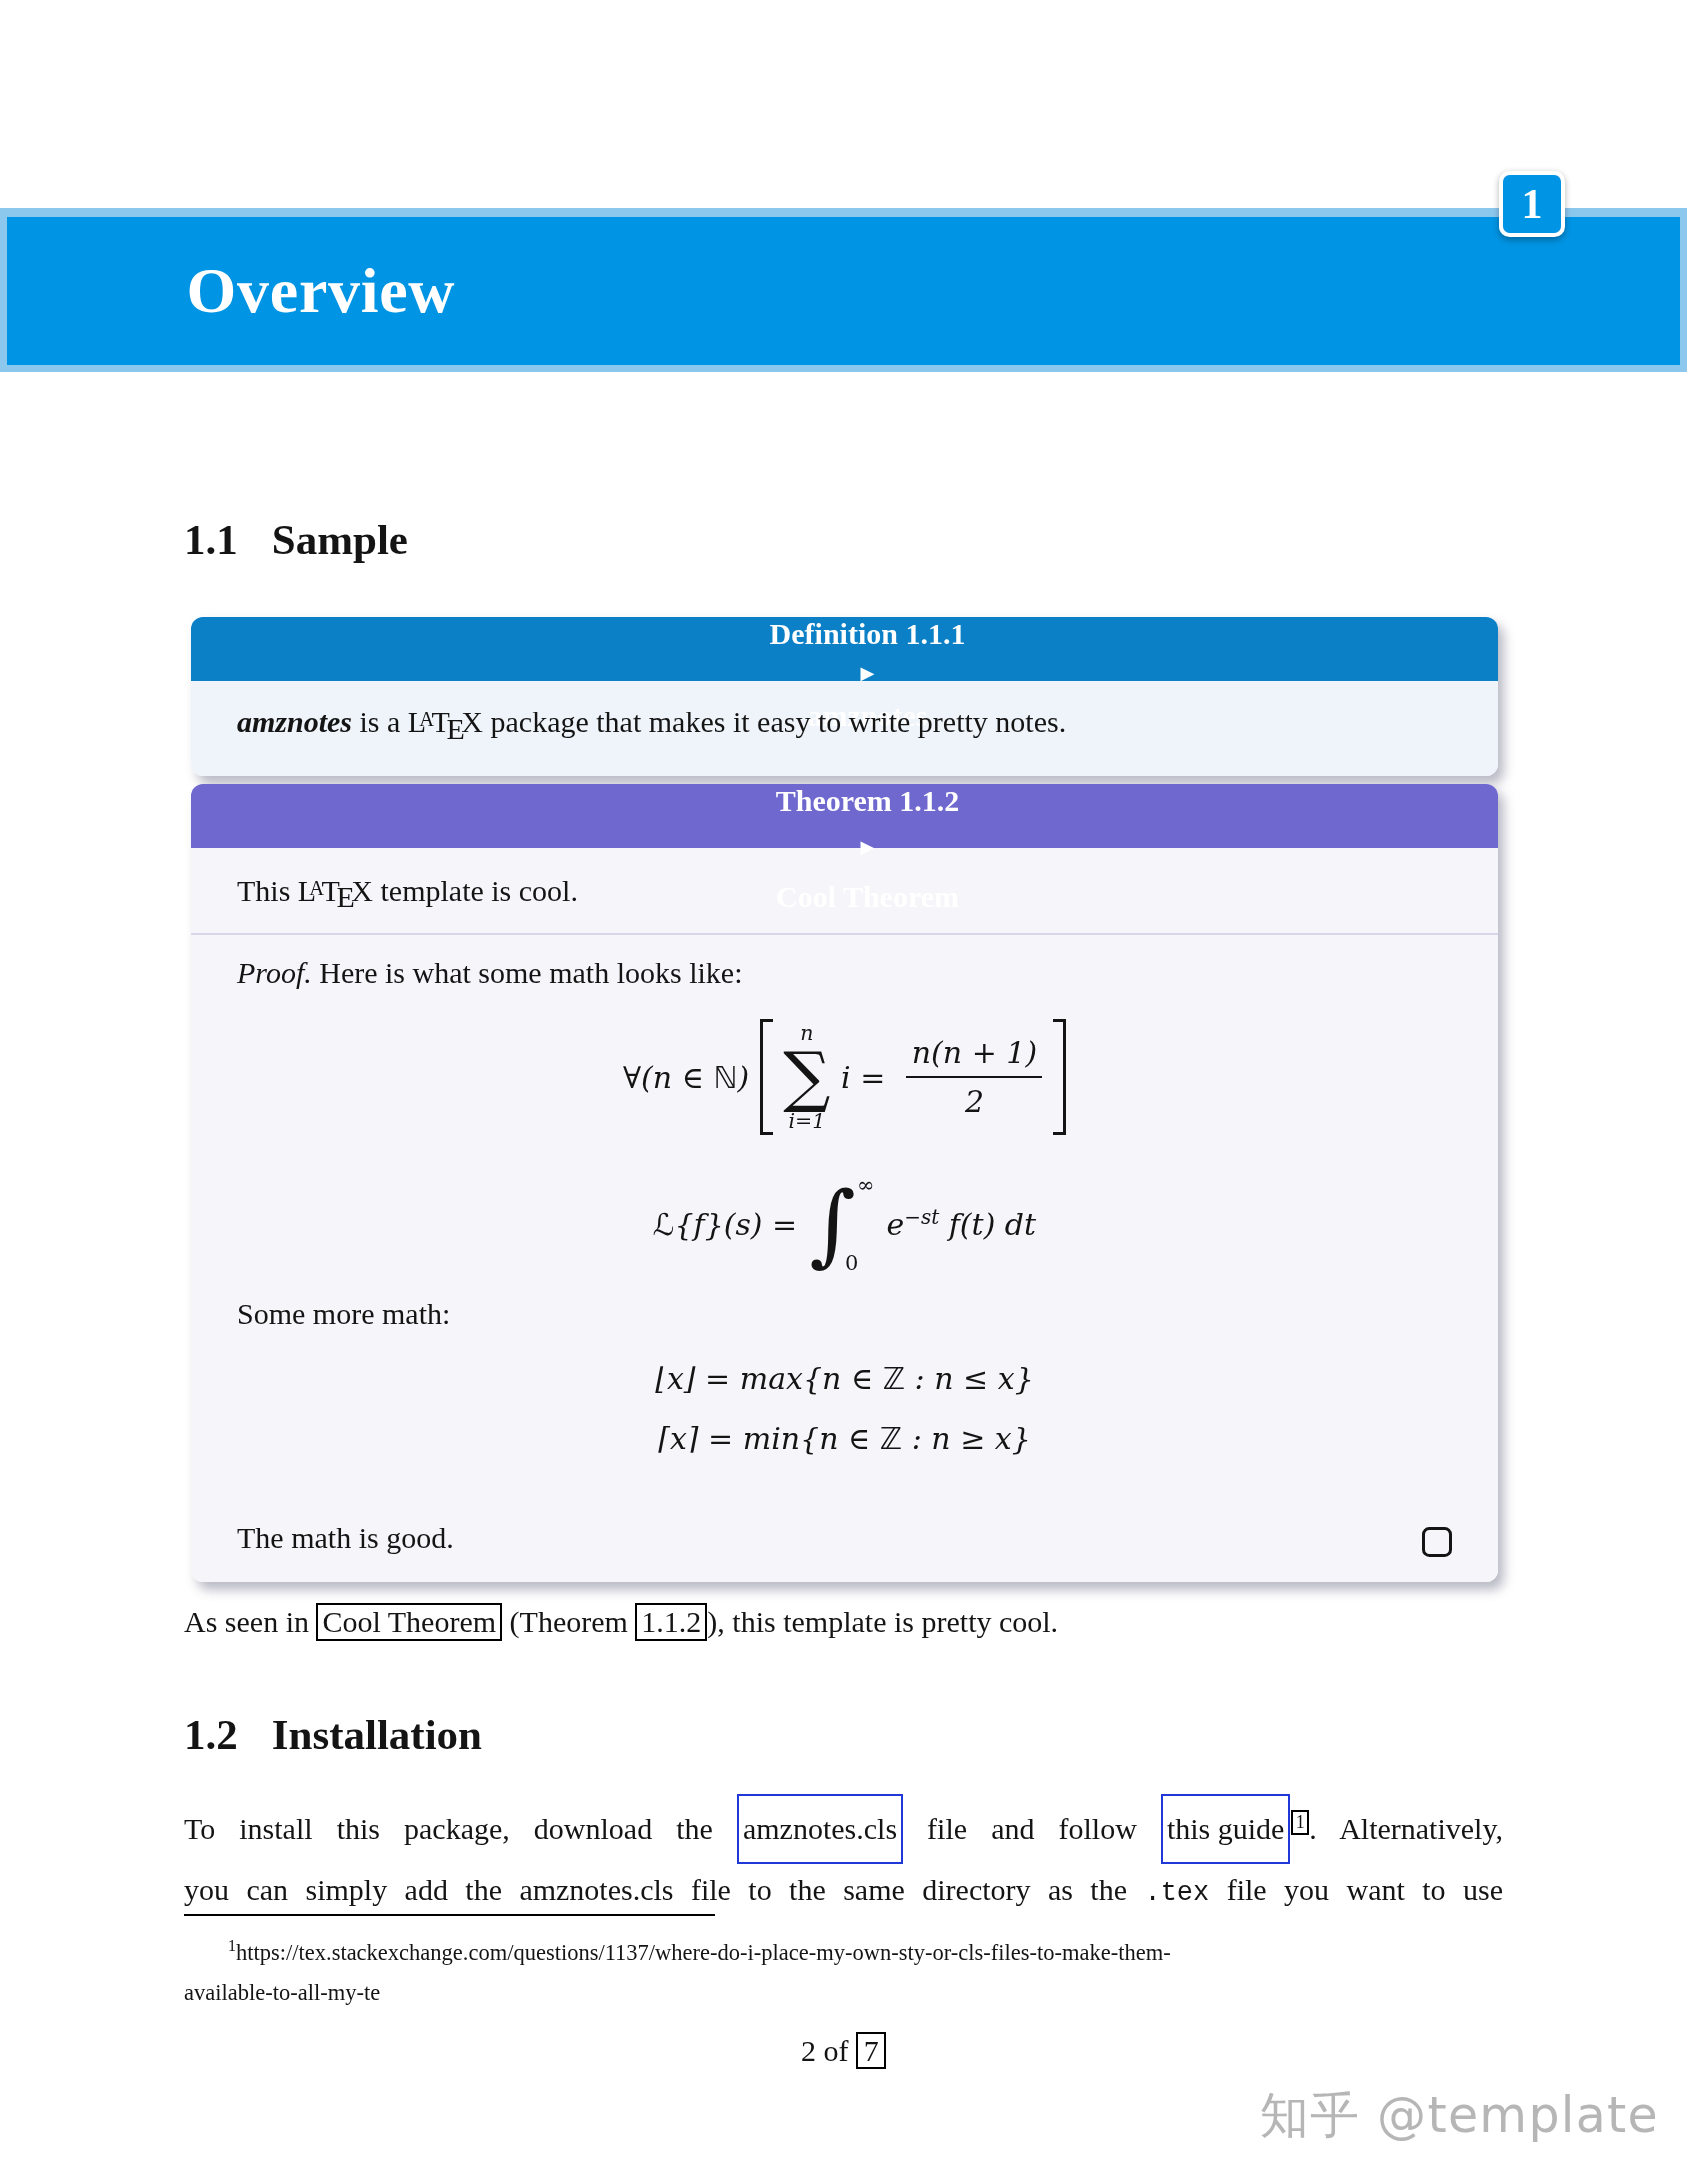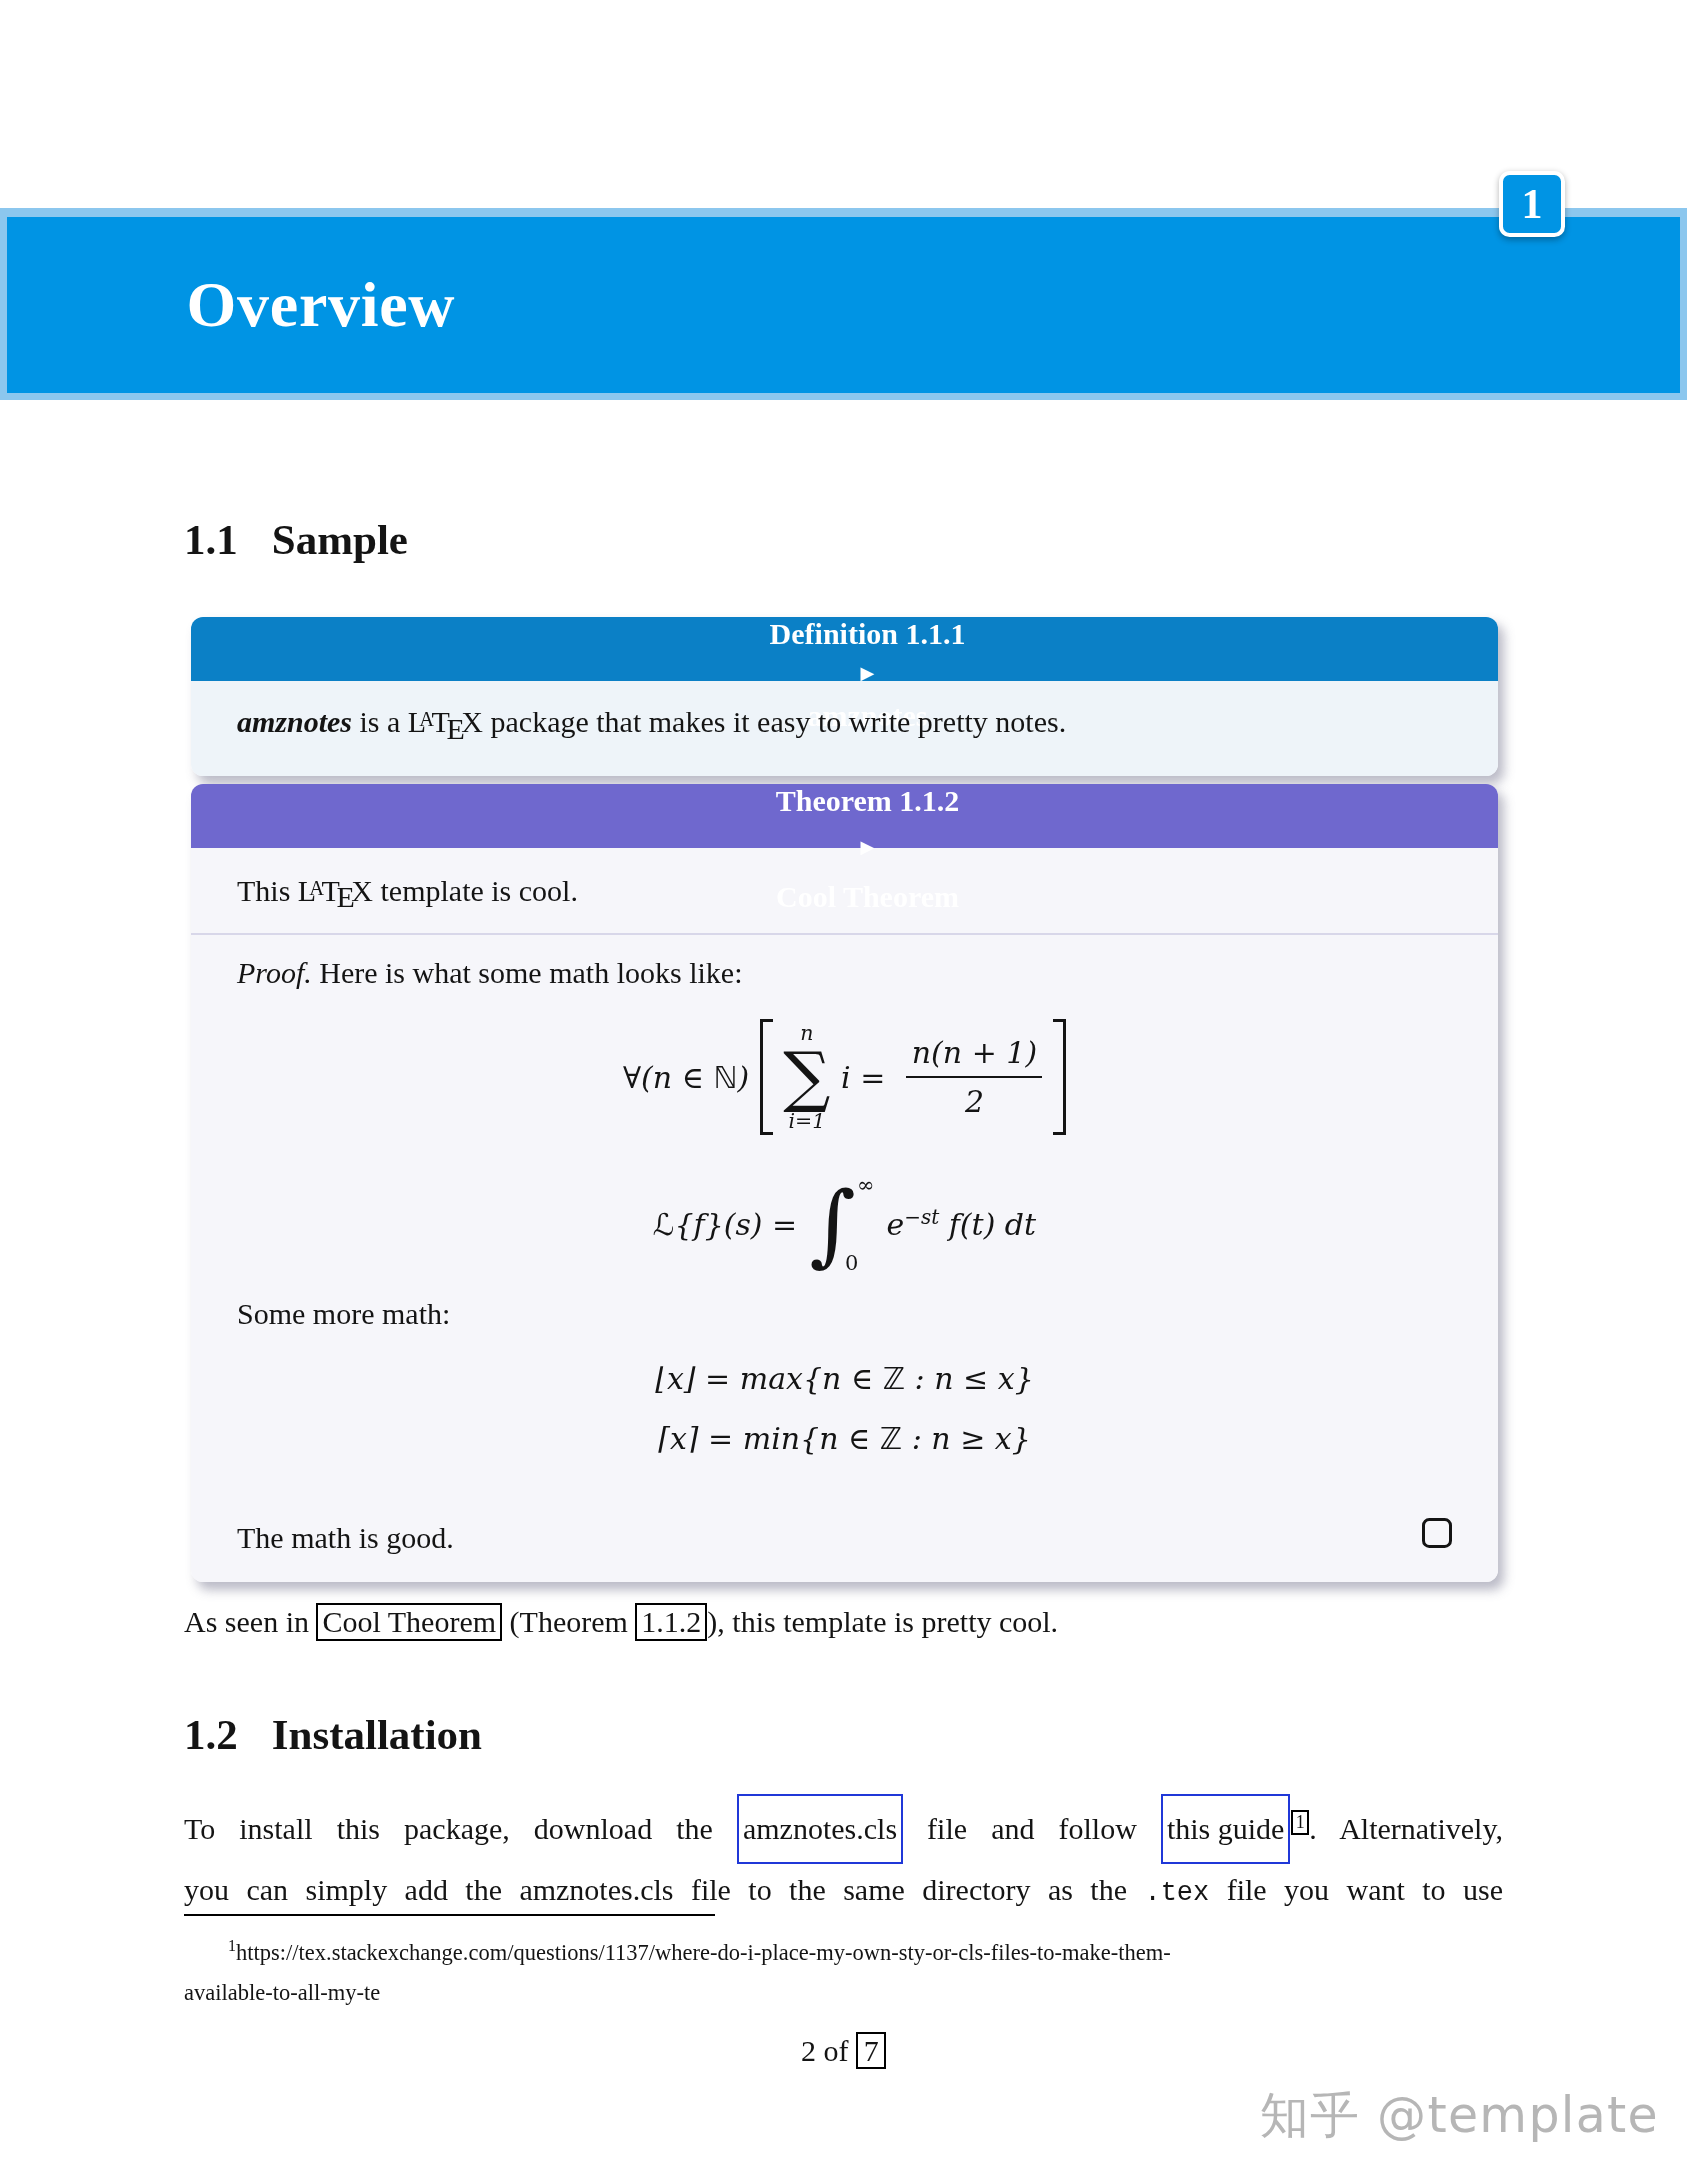--- a/index.html
+++ b/index.html
@@ -1,21 +1,21 @@
 <!DOCTYPE html>
 <html style="font-size:10.6px"><head>
 <meta charset="utf-8">
 <style>
   html,body{margin:0;padding:0;background:#e8e8e8;}
   .page{
     position:relative;width:1687px;height:2183px;background:#ffffff;overflow:hidden;
     font-family:"Liberation Serif","DejaVu Serif",serif;color:#141414;
   }
   
-  .banner{position:absolute;left:0;top:208px;width:1687px;height:192px;background:#8cc7ee;}
+  .banner{position:absolute;left:0;top:208px;width:1687px;height:164px;background:#8cc7ee;}
   .banner-inner{position:absolute;left:6.6px;right:6.6px;top:8.6px;bottom:7.3px;background:#0094e4;
     display:flex;align-items:center;padding-left:180px;box-sizing:border-box;}
   .banner-title{font-size:64px;font-weight:bold;color:#ffffff;letter-spacing:0.7px;}
   .chapter-box{position:absolute;left:1499px;top:171px;width:58px;height:58px;background:#0094e4;
     border:4.6px solid #ffffff;border-radius:10.6px;box-shadow:0 2.6px 6.6px rgba(0,0,0,0.30);
     display:flex;align-items:center;justify-content:center;z-index:3;}
   .chapter-num{font-size:42px;font-weight:bold;color:#ffffff;}
   
   .sec-head{position:absolute;left:184px;display:flex;gap:34px;font-size:43px;font-weight:bold;line-height:1.05;align-items:center;}
   
@@ -55,21 +55,21 @@
   .int-glyph{font-size:89px;line-height:0.85;font-style:normal;}
   .int-limits{display:inline-flex;flex-direction:column;justify-content:space-between;height:99px;
     font-size:21px;font-style:normal;line-height:1;}
   .int-up{margin-left:1.3px;}
   .int-lo{margin-left:-10.6px;}
   .exp-sup{font-size:20px;vertical-align:super;line-height:0;}
   .more-math{padding:0 46px;margin-top:20px;}
   .eq-simple{display:block;text-align:center;font-style:italic;font-size:30px;}
   .eq3{margin-top:26px;}
   .eq4{margin-top:21px;}
-  .closing-row{display:flex;justify-content:space-between;align-items:flex-start;
+  .closing-row{display:flex;justify-content:space-between;align-items:flex-end;
     margin-top:60px;padding:0 46px 25px 46px;}
   .qed{width:24px;height:24px;border:3.3px solid #141414;border-radius:7.3px;}
   
   .para{position:absolute;left:184px;width:1319px;font-size:30px;line-height:1.35;}
   .ref-box{display:inline-block;border:2px solid #000000;padding:0 4px;line-height:1.12;}
   .link-box{display:inline-block;border:2px solid #2038d8;padding:16px 4px;line-height:1.12;}
   .fn-sup{display:inline-block;border:2px solid #000000;font-size:18px;line-height:1.05;
     padding:0.7px 2.6px;vertical-align:super;margin-left:0.7px;}
   .just-line{text-align:justify;text-align-last:justify;line-height:52px;}
   .mono{font-family:"Liberation Mono","DejaVu Sans Mono",monospace;font-size:27px;}

